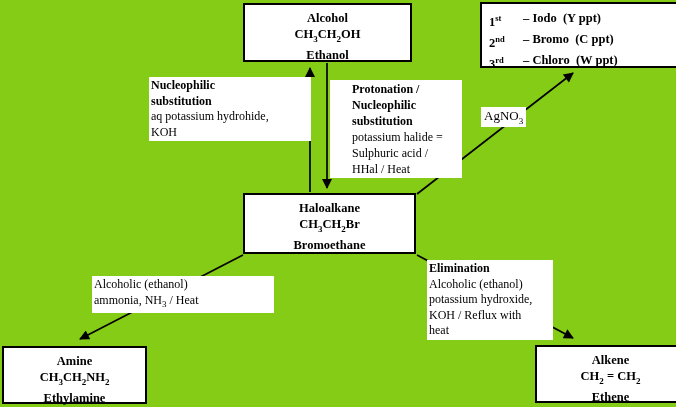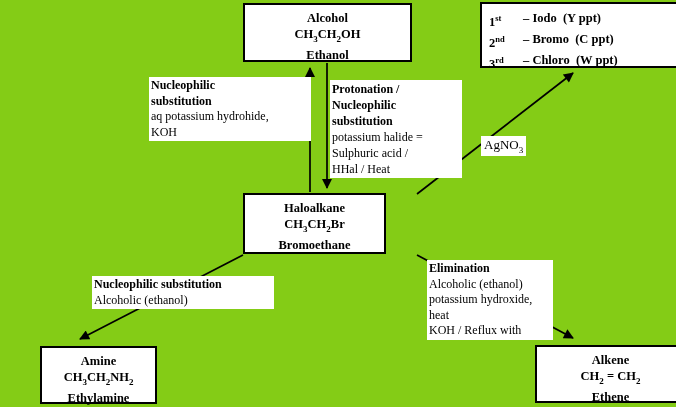--- a/index.html
+++ b/index.html
@@ -17,21 +17,21 @@
   .compound .bf{font-weight:bold;font-size:12.5px;line-height:16px;white-space:pre;}
   sub{font-size:9px;}
   sup{font-size:8.5px;}
   .key-box{padding:6px 0 0 7px;}
   .key-row{display:flex;font-weight:bold;font-size:12.5px;line-height:17px;}
   .key-row .ord{width:34px;}
   .key-row .key-text{white-space:pre;}
   .lbl{position:absolute;background:#ffffff;font-size:12px;z-index:2;padding:1px 2px;}
   .lbl div{line-height:15.5px;white-space:pre;}
   .lbl .b{font-weight:bold;}
-  .lbl-right div{line-height:16px;}
+  .lbl-right div{line-height:16px;margin-left:20px;}
   .agno3{position:absolute;background:#ffffff;font-size:13px;z-index:2;padding:1px 3px;}
 </style>
 </head>
 <body>
 
 <div id="canvas">
 
   <svg id="arrows" width="676" height="407">
     <defs>
       <marker id="ah" viewBox="0 0 10 10" markerUnits="userSpaceOnUse" markerWidth="12" markerHeight="10" refX="9" refY="5" orient="auto">
@@ -59,27 +59,27 @@
     <div class="key-row">
       <span class="ord"><span>2</span><sup>nd</sup></span>
       <span class="key-text">– Bromo  (C ppt)</span>
     </div>
     <div class="key-row">
       <span class="ord"><span>3</span><sup>rd</sup></span>
       <span class="key-text">– Chloro  (W ppt)</span>
     </div>
   </div>
 
-  <div class="box compound" style="left:243px;top:193px;width:143px;height:61px;">
+  <div class="box compound" style="left:243px;top:193px;width:173px;height:61px;">
     <div class="bt">Haloalkane</div>
     <div class="bf"><span>CH</span><sub>3</sub><span>CH</span><sub>2</sub><span>Br</span></div>
     <div class="bt">Bromoethane</div>
   </div>
 
-  <div class="box compound" style="left:2px;top:346px;width:117px;height:58px;margin-left:38px;">
+  <div class="box compound" style="left:2px;top:346px;width:145px;height:58px;">
     <div class="bt">Amine</div>
     <div class="bf"><span>CH</span><sub>3</sub><span>CH</span><sub>2</sub><span>NH</span><sub>2</sub></div>
     <div class="bt">Ethylamine</div>
   </div>
 
   <div class="box compound" style="left:535px;top:345px;width:151px;height:58px;">
     <div class="bt">Alkene</div>
     <div class="bf"><span>CH</span><sub>2</sub><span> = CH</span><sub>2</sub></div>
     <div class="bt">Ethene</div>
   </div>
@@ -93,28 +93,28 @@
 
   <div class="lbl lbl-right" style="left:330px;top:80px;width:128px;">
     <div class="b">Protonation /</div>
     <div class="b">Nucleophilic</div>
     <div class="b">substitution</div>
     <div>potassium halide =</div>
     <div>Sulphuric acid /</div>
     <div>HHal / Heat</div>
   </div>
 
-  <div class="agno3" style="left:481px;top:136px;"><span>AgNO</span><sub>3</sub></div>
+  <div class="agno3" style="left:481px;top:107px;"><span>AgNO</span><sub>3</sub></div>
 
   <div class="lbl" style="left:92px;top:276px;width:178px;">
-    <div class="b">Nucleophilic substitution</div>
     <div>Alcoholic (ethanol)</div>
+    <div><span>ammonia, NH</span><sub>3</sub><span> / Heat</span></div>
   </div>
 
   <div class="lbl" style="left:427px;top:260px;width:122px;">
     <div class="b">Elimination</div>
     <div>Alcoholic (ethanol)</div>
     <div>potassium hydroxide,</div>
+    <div>KOH / Reflux with</div>
     <div>heat</div>
-    <div>KOH / Reflux with</div>
   </div>
 
 </div>
 
 </body></html>

